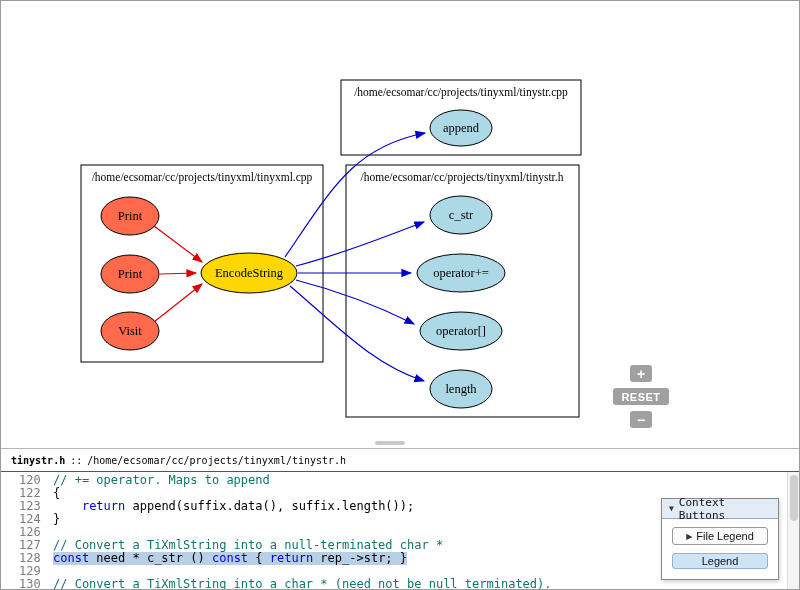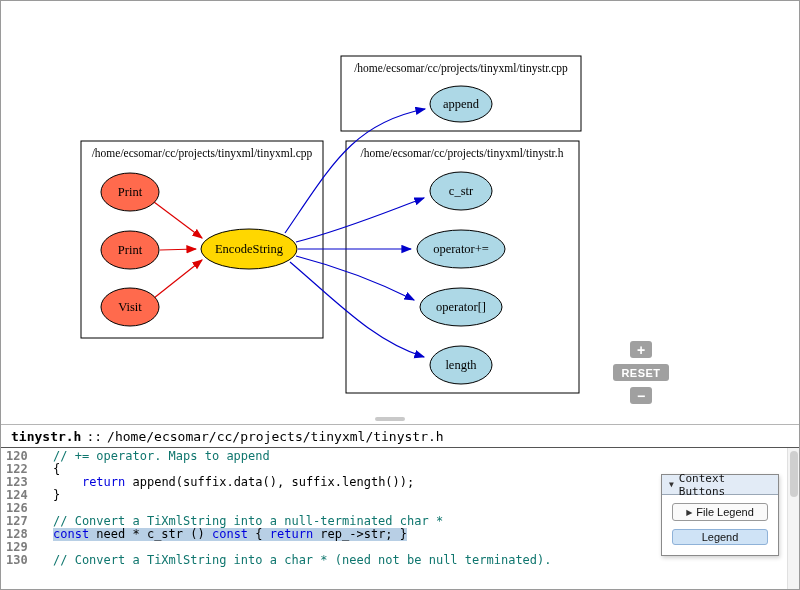--- a/index.html
+++ b/index.html
@@ -1,41 +1,41 @@
 <!DOCTYPE html>
 <html><head>
 <meta charset="utf-8">
 <style>
   * { margin:0; padding:0; box-sizing:border-box; }
   body { background:#fff; font-family:"Liberation Sans", sans-serif; }
   .page { position:relative; width:800px; height:590px; border:1px solid #9a9a9a; background:#fff; overflow:hidden; }
 
   
-  .graph-area { position:relative; width:686px; height:423px; background:#fff; }
+  .graph-area { position:relative; width:686px; height:423px; background:#fff;margin-top:24px; }
   #graph-svg { display:block; }
   #graph-svg text { font-family:"Liberation Serif", serif; fill:#000; }
   .zoom-controls { position:absolute; right:18px; top:340px; display:flex; flex-direction:column; align-items:center; gap:6px; }
   .zbtn { border:none; color:#fff; background:#a0a0a0; border-radius:3px; font-weight:bold; cursor:pointer;
           font-family:"Liberation Sans", sans-serif; display:flex; align-items:center; justify-content:center; }
   .zsq { width:22px; height:17px; font-size:14px; line-height:14px; }
   .zreset { width:56px; height:17px; font-size:11px; letter-spacing:0.5px; }
   .graph-hthumb { position:absolute; left:374px; top:416px; width:30px; height:4px; background:#c9c9c9; border-radius:2px; }
 
   
   .status-bar { width:798px; height:24px; display:flex; align-items:center; padding-left:10px;
-                font-family:"DejaVu Sans Mono", monospace; font-size:13px; color:#000;
+                font-family:"DejaVu Sans Mono", monospace; font-size:10px; color:#000;
                 border-top:1px solid #b5b5b5; border-bottom:1px solid #555; background:#fff; }
   .file-name { font-weight:bold; }
   .sep { margin:0 5px; }
 
   
   .code-area { position:relative; width:798px; height:141px; background:#fff; overflow:hidden;
                font-family:"DejaVu Sans Mono", monospace; font-size:12px; padding-top:2px; }
   .code-line { display:flex; height:13px; line-height:13px; white-space:pre; }
-  .ln { width:34px; padding-left:5px; color:#7d7d7d; flex:none;font-weight:bold; }
+  .ln { width:34px; padding-left:18px; color:#7d7d7d; flex:none; }
   .codetext { margin-left:18px; }
   .tok-plain { color:#000; }
   .tok-keyword { color:#0000dd; }
   .tok-comment { color:#0f766e; }
   .vscroll { position:absolute; right:0; top:0; width:12px; height:100%; background:#f4f4f4; border-left:1px solid #e0e0e0; }
   .vthumb { position:absolute; top:3px; left:2px; width:8px; height:46px; background:#cfcfcf; border-radius:4px; }
 
   
   .context-panel { position:absolute; right:20px; top:26px; width:118px; border:1px solid #8a8a8a;
                    background:#fff; box-shadow:1px 2px 4px rgba(0,0,0,0.18); }

